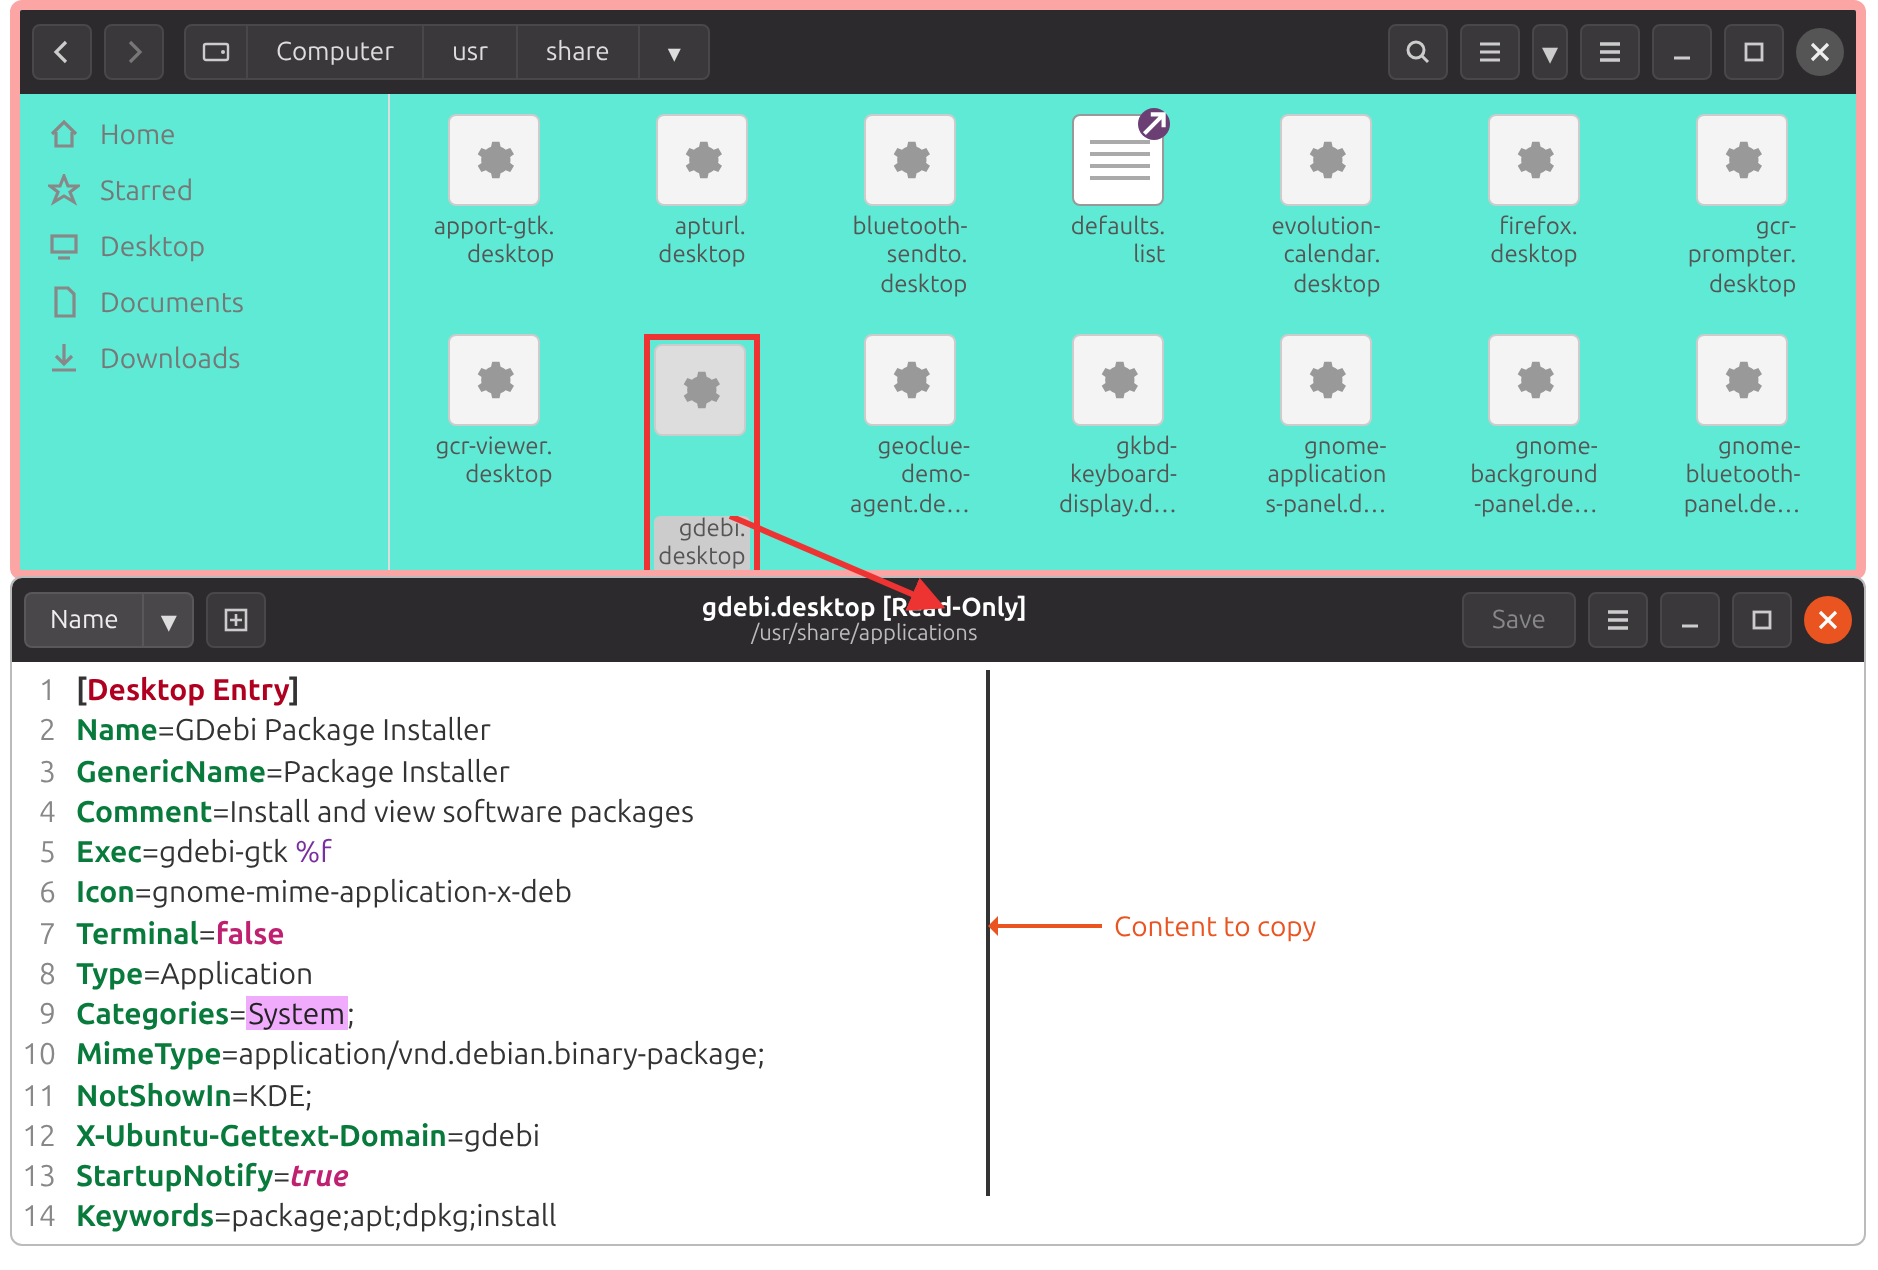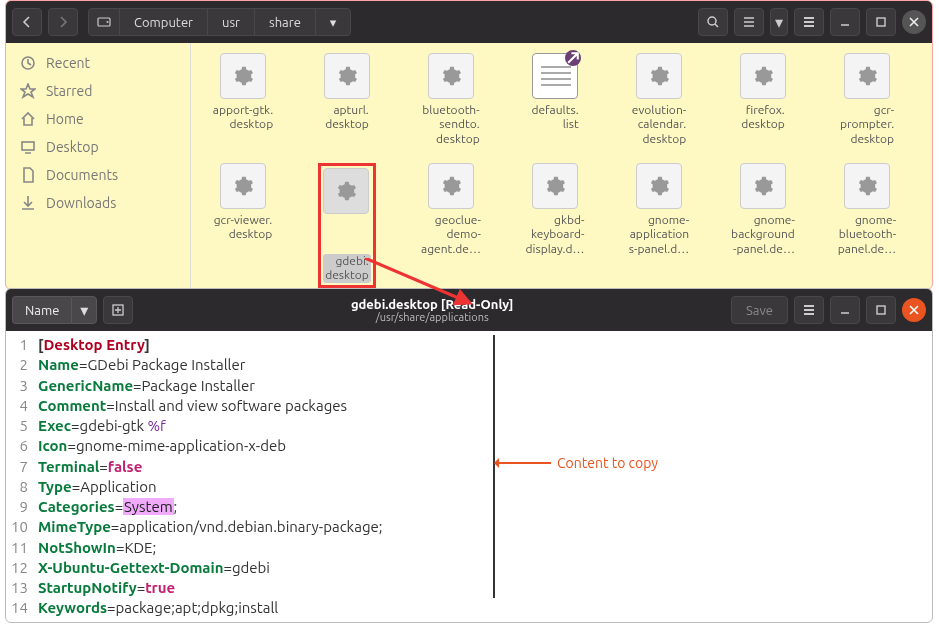--- a/index.html
+++ b/index.html
@@ -1,19 +1,19 @@
 <!DOCTYPE html>
 <html><head>
 <meta charset="utf-8">
 <style>
 * { margin: 0; padding: 0; box-sizing: border-box; font-family: "Ubuntu", "Segoe UI", sans-serif; }
 body { width: 939px; height: 635px; background: #fff; overflow: hidden; position: relative; }
 
 
-.fm { position: absolute; top: 0; left: 5px; width: 928px; height: 290px; background: #fef9c3; border: 1px solid #fca5a5; border-radius: 6px; overflow: hidden; }
+.fm { position: absolute; top: 0; left: 5px; width: 928px; height: 290px; background: #5eead4; border: 5px solid #fca5a5; border-radius: 6px; overflow: hidden; }
 .fm-header { height: 42px; background: #2d2a2e; display: flex; align-items: center; padding: 0 6px; gap: 6px; }
 .hbtn { width: 30px; height: 28px; border-radius: 4px; background: #3b383c; display: flex; align-items: center; justify-content: center; color: #ccc; cursor: pointer; border: 1px solid #4a474b; }
 .crumb { height: 28px; background: #3b383c; border: 1px solid #4a474b; border-radius: 4px; display: flex; align-items: center; margin-left: 4px; }
 .crumb span { padding: 0 14px; font-size: 13px; color: #ddd; border-right: 1px solid #4a474b; height: 100%; display: flex; align-items: center; cursor: pointer; }
 .crumb span:last-child { border-right: none; }
 .crumb .ico { padding: 0 8px; }
 .hspacer { flex: 1; }
 .closebtn { background: #555; border-radius: 50%; width: 24px; height: 24px; display:flex;align-items:center;justify-content:center;color:#eee; }
 
 .fm-body { display: flex; height: calc(100% - 42px); }
@@ -51,21 +51,21 @@
 
 .ed-body { height: calc(100% - 42px); display:flex; font-family: "Ubuntu Mono","Consolas",monospace; font-size:15px; position:relative; }
 .gutter { width:28px; text-align:right; color:#888; padding:4px 6px 0 0; line-height:1.35; }
 .code { flex:1; padding:4px 0 0 4px; line-height:1.35; white-space:pre; }
 .code .ln { display:block; }
 .k-sec { color:#b00020; font-weight:bold; }
 .k-key { color:#087a3c; font-weight:bold; }
 .k-val { color:#333; }
 .k-str { color:#7a2fa0; }
 .k-bool-f { color:#c02070; font-weight:bold; }
-.k-bool-t { color:#c02070; font-weight:bold; }
+.k-bool-t { color:#c02070; font-weight:bold;font-style:italic; }
 .sel-sys { background:#f0abfc; color:#222; padding:0 1px; }
 .sec-bracket { color:#333; font-weight:bold; }
 .cursor-bar { position:absolute; top:4px; bottom:24px; left:487px; width:2px; background:#333; }
 .annot-arrow { position:absolute; top:124px; left:489px; display:flex; align-items:center; gap:6px; color:#e95420; font-size:14px; font-family:"Ubuntu",sans-serif; }
 .annot-arrow .line { width:56px; height:2px; background:#e95420; position:relative; }
 .annot-arrow .line::before { content:""; position:absolute; left:-6px; top:-4px; border:5px solid transparent; border-right-color:#e95420; }
 </style>
 </head>
 <body>
 
@@ -125,36 +125,29 @@
         <svg width="10" height="10">
           <path d="M1 1l8 8M9 1l-8 8" stroke="#eee" stroke-width="1.6"></path>
         </svg>
       </div>
   </div>
 
   <div class="fm-body">
     <div class="sidebar">
       <div class="srow">
           <svg viewBox="0 0 16 16">
-            <circle cx="8" cy="8" r="6"></circle>
-            <path d="M8 4v4l3 2"></path>
-          </svg>
-          <span>Recent</span>
+            <path d="M2 8l6-6 6 6M4 7v7h8V7"></path>
+          </svg>
+          <span>Home</span>
         </div>
       <div class="srow">
           <svg viewBox="0 0 16 16">
             <path d="M8 1l2 5h5l-4 3 2 5-5-3-5 3 2-5-4-3h5z"></path>
           </svg>
           <span>Starred</span>
-        </div>
-      <div class="srow">
-          <svg viewBox="0 0 16 16">
-            <path d="M2 8l6-6 6 6M4 7v7h8V7"></path>
-          </svg>
-          <span>Home</span>
         </div>
       <div class="srow">
           <svg viewBox="0 0 16 16">
             <rect x="2" y="3" width="12" height="8"></rect>
             <path d="M5 14h6"></path>
           </svg>
           <span>Desktop</span>
         </div>
       <div class="srow">
           <svg viewBox="0 0 16 16">

